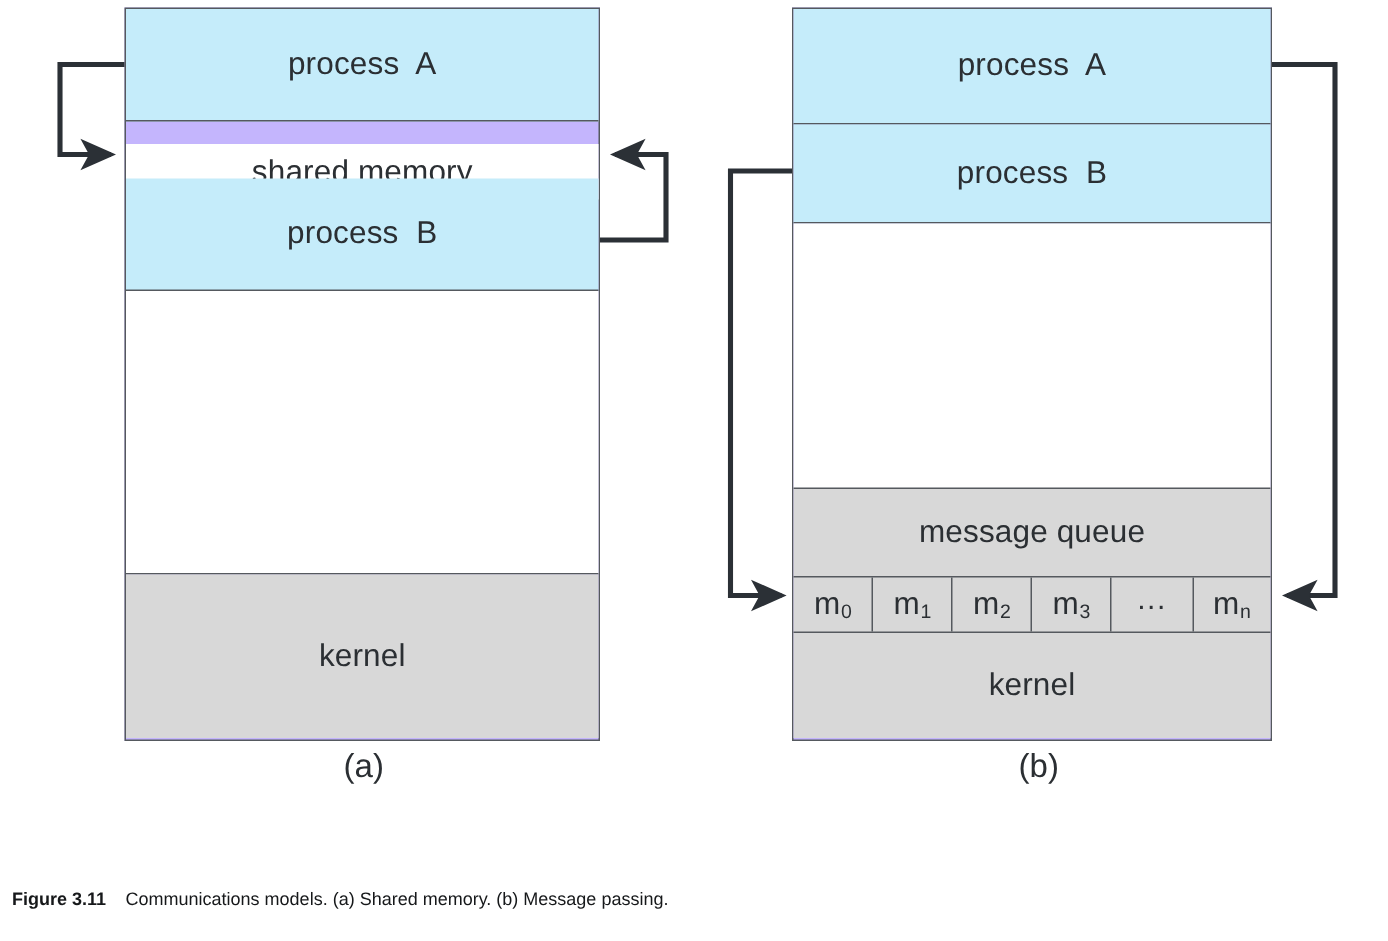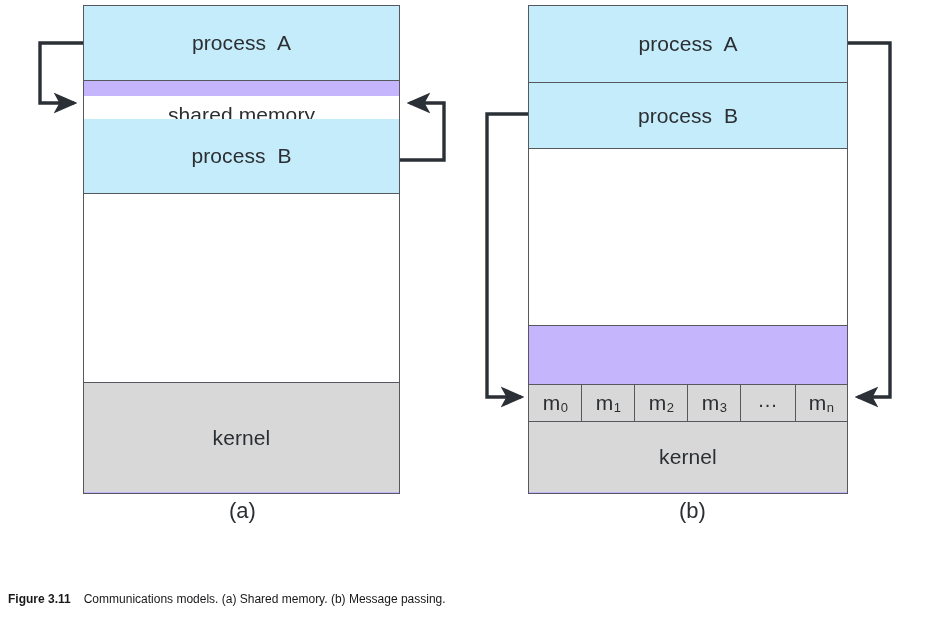--- a/index.html
+++ b/index.html
@@ -144,20 +144,23 @@
   </div>
 
   <div class="band blue sep-bottom" style="top:77px; height:66px;">
     <span>process  B</span>
   </div>
 
   <div class="band white sep-bottom" style="top:143px; height:177px;">
     <span></span>
   </div>
 
+  <div class="band gray" style="top:320px; height:58px;">
+    <span>message queue</span>
+  </div>
 
   <div class="msg-row" style="top:378px; height:38px;">
     <div class="msg-cell" style="width:53px;">
       <span>m</span>
         <sub>0</sub>
     </div>
     <div class="msg-cell" style="width:53px;">
       <span>m</span>
         <sub>1</sub>
     </div>

